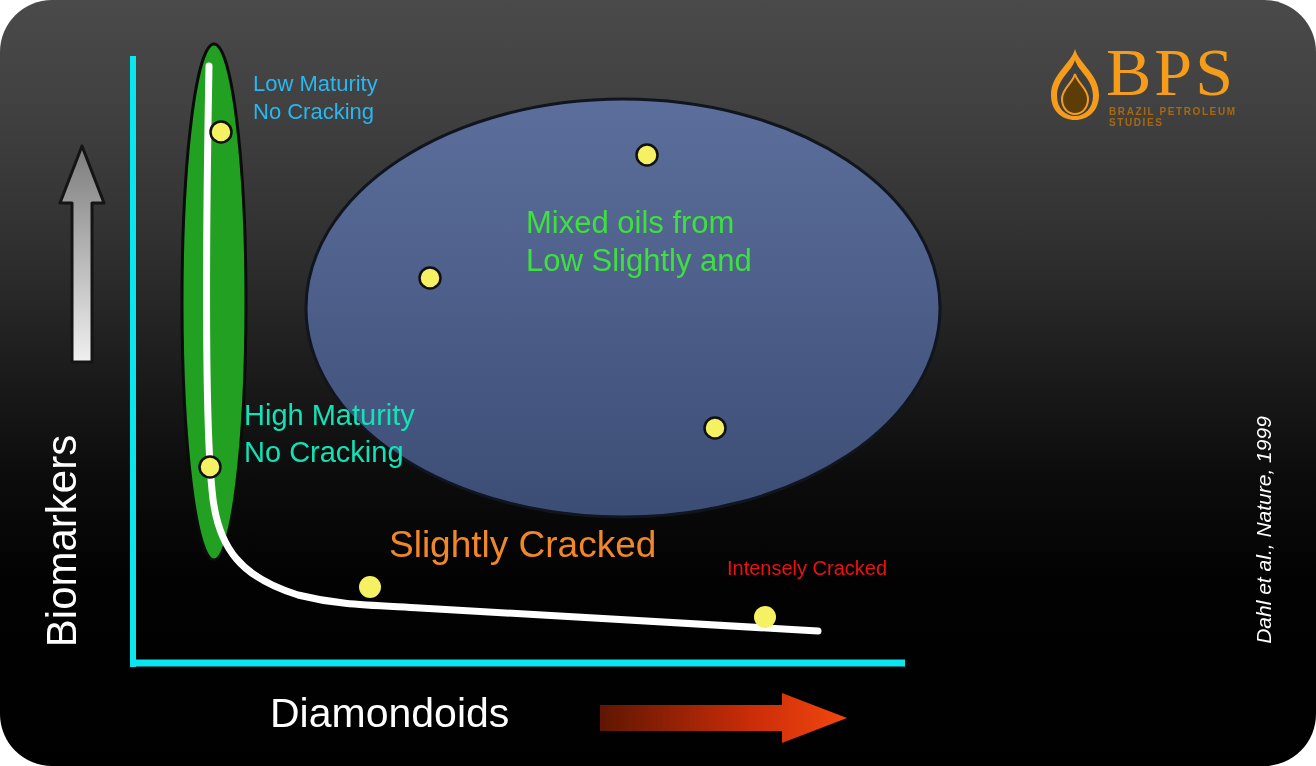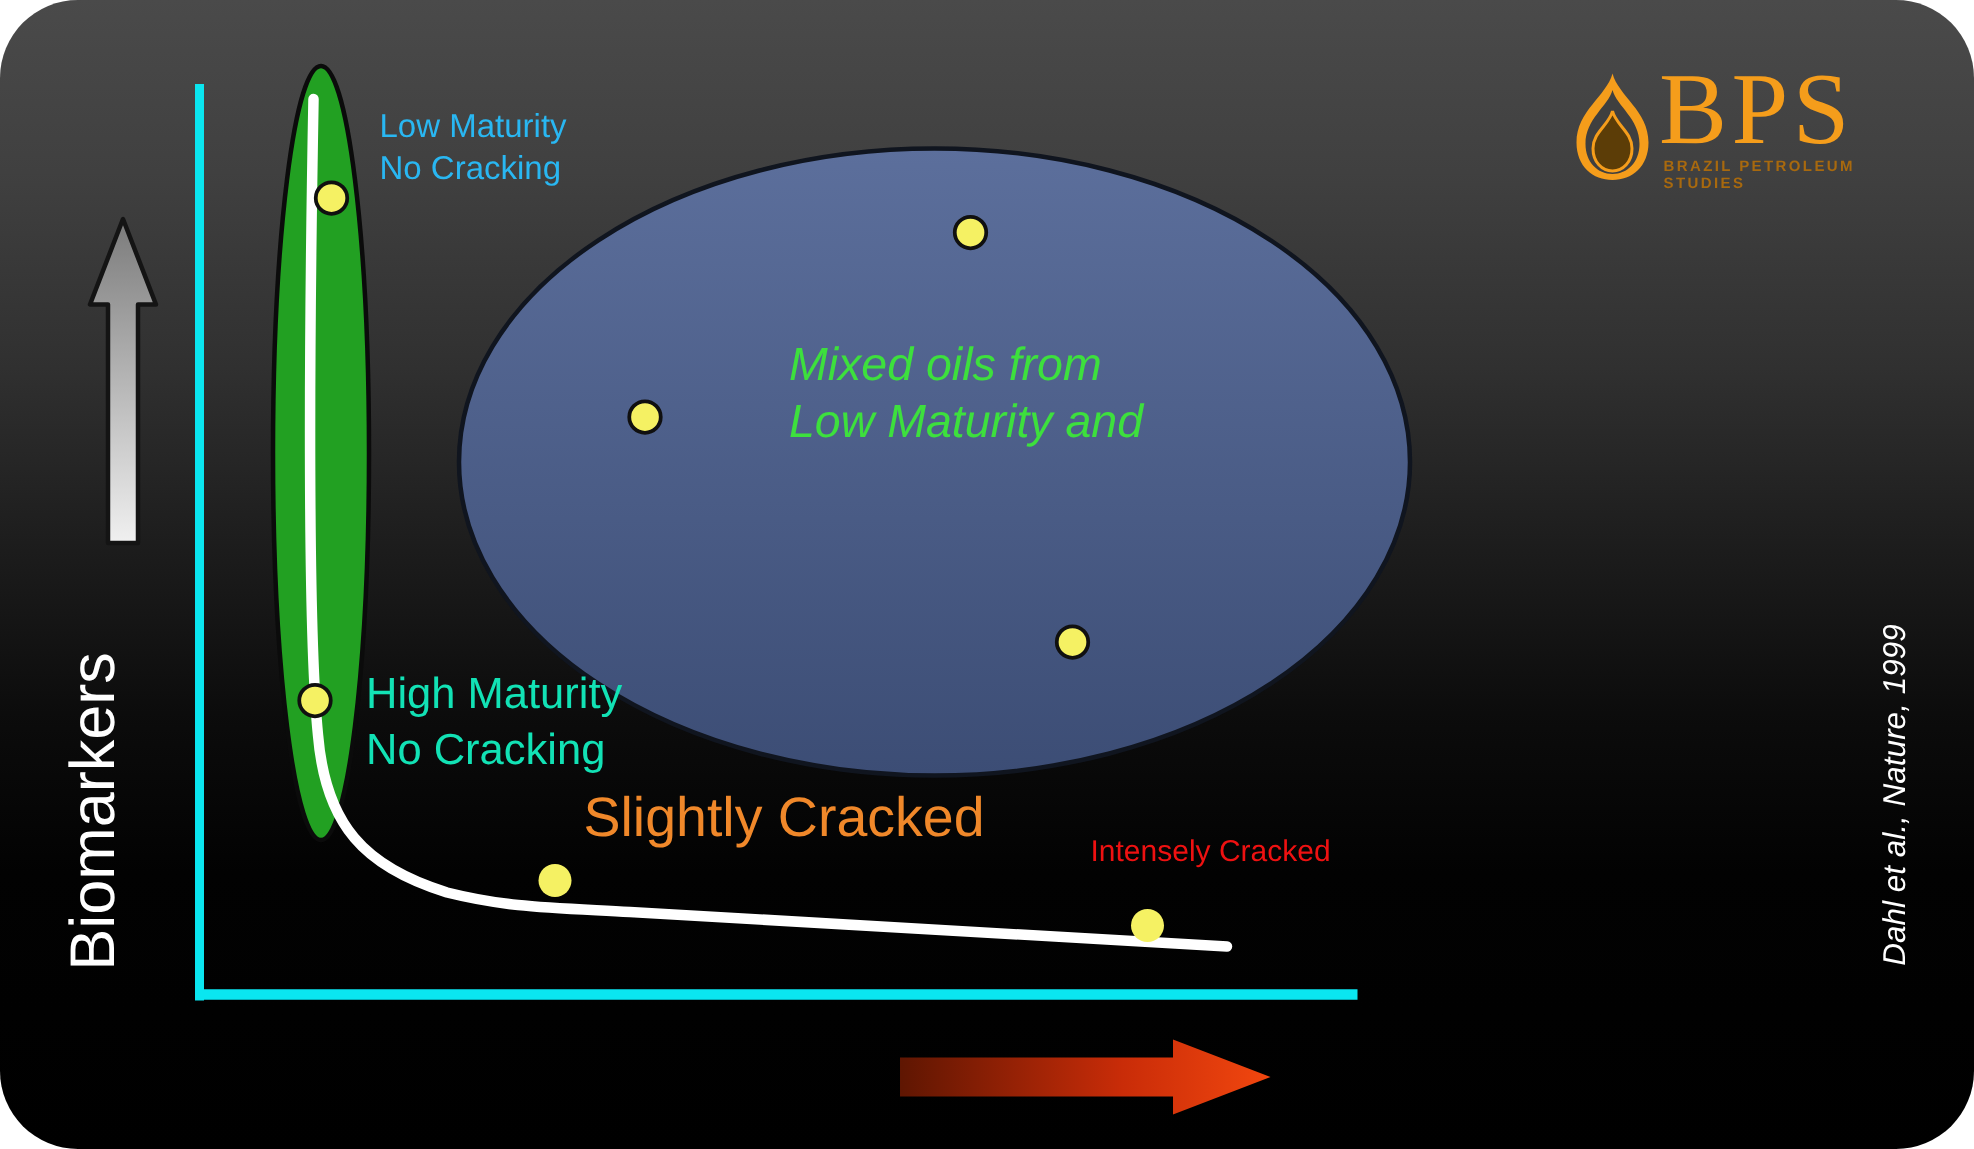--- a/index.html
+++ b/index.html
@@ -5,24 +5,24 @@
   html,body{margin:0;padding:0;background:#ffffff;}
   .slide{
     position:relative;width:1316px;height:766px;border-radius:52px;overflow:hidden;
     background:linear-gradient(180deg,#4a4a4a 0%,#404040 15%,#303030 32%,#1c1c1c 48%,#0c0c0c 62%,#020202 76%,#000 100%);
     font-family:"Liberation Sans",sans-serif;
   }
   .abs{position:absolute;}
   svg.layer{position:absolute;left:0;top:0;}
   .ann{white-space:nowrap;line-height:1.26;}
   .ann-lowmat{left:253px;top:70px;font-size:22px;color:#29B7F2;}
-  .ann-highmat{left:244px;top:397px;font-size:29px;color:#12E2B5;margin-top:48px;}
+  .ann-highmat{left:244px;top:397px;font-size:29px;color:#12E2B5;}
   .ann-slight{left:389px;top:522px;font-size:37px;color:#F0882A;}
   .ann-intense{left:727px;top:556px;font-size:20px;color:#EE1111;}
-  .ann-mixed{left:526px;top:224px;font-size:31px;font-style:italic;color:#3DE03D;line-height:1.24;}
+  .ann-mixed{left:526px;top:204px;font-size:31px;color:#3DE03D;line-height:1.24;}
   .ylab{left:-51px;top:515px;width:230px;height:52px;transform:rotate(-90deg);
         color:#fff;font-size:42px;text-align:center;}
   .xlab{left:270px;top:690px;color:#fff;font-size:41px;}
   .cite{left:1127px;top:514px;width:282px;height:32px;transform:rotate(-90deg);
         color:#fff;font-size:21px;font-style:italic;text-align:center;}
   .logo{left:1048px;top:46px;width:215px;height:84px;}
   .logo-flame{position:absolute;left:0;top:2px;}
   .logo-text{position:absolute;left:58px;top:-8px;color:#F59D1B;font-family:"Liberation Serif",serif;
              font-weight:normal;font-size:68px;letter-spacing:3px;line-height:1;}
   .logo-sub{position:absolute;left:61px;top:60px;color:#A8690E;font-size:10px;font-weight:bold;letter-spacing:1.6px;}
@@ -65,32 +65,33 @@
     <circle cx="647" cy="155" r="10.5" fill="#F5F163" stroke="#101010" stroke-width="2.5"></circle>
     <circle cx="430" cy="278" r="10.5" fill="#F5F163" stroke="#101010" stroke-width="2.5"></circle>
     <circle cx="715" cy="428" r="10.5" fill="#F5F163" stroke="#101010" stroke-width="2.5"></circle>
     <circle cx="370" cy="587" r="11" fill="#F5F163"></circle>
     <circle cx="765" cy="617" r="11" fill="#F5F163"></circle>
 
     <polygon points="600,705 782,705 782,693 847,718 782,743 782,731 600,731" fill="url(#redGrad)"></polygon>
   </svg>
 
   <div class="abs ylab">Biomarkers</div>
+  <div class="abs xlab">Diamondoids</div>
 
   <div class="abs ann ann-lowmat">
     <span style="display:block">Low Maturity</span>
     <span style="display:block">No Cracking</span>
   </div>
   <div class="abs ann ann-highmat">
     <span style="display:block">High Maturity</span>
     <span style="display:block">No Cracking</span>
   </div>
   <div class="abs ann ann-mixed">
     <span style="display:block">Mixed oils from</span>
-    <span style="display:block">Low Maturity and</span>
+    <span style="display:block">Low Slightly and</span>
   </div>
   <div class="abs ann ann-slight">Slightly Cracked</div>
   <div class="abs ann ann-intense">Intensely Cracked</div>
 
   <div class="abs cite">Dahl et al., Nature, 1999</div>
 
   <div class="abs logo">
     <svg class="logo-flame" width="54" height="74" viewBox="0 0 54 74">
       <path d="M27 1 C 31 16 51 26 51 47 C 51 63 40 72 27 72 C 14 72 3 63 3 47 C 3 26 23 16 27 1 Z" fill="#F59D1B"></path>
       <path d="M27 12 C 30 23 45 31 45 48 C 45 60 37 68 27 68 C 17 68 9 60 9 48 C 9 31 24 23 27 12 Z" fill="#3f3f3f"></path>

